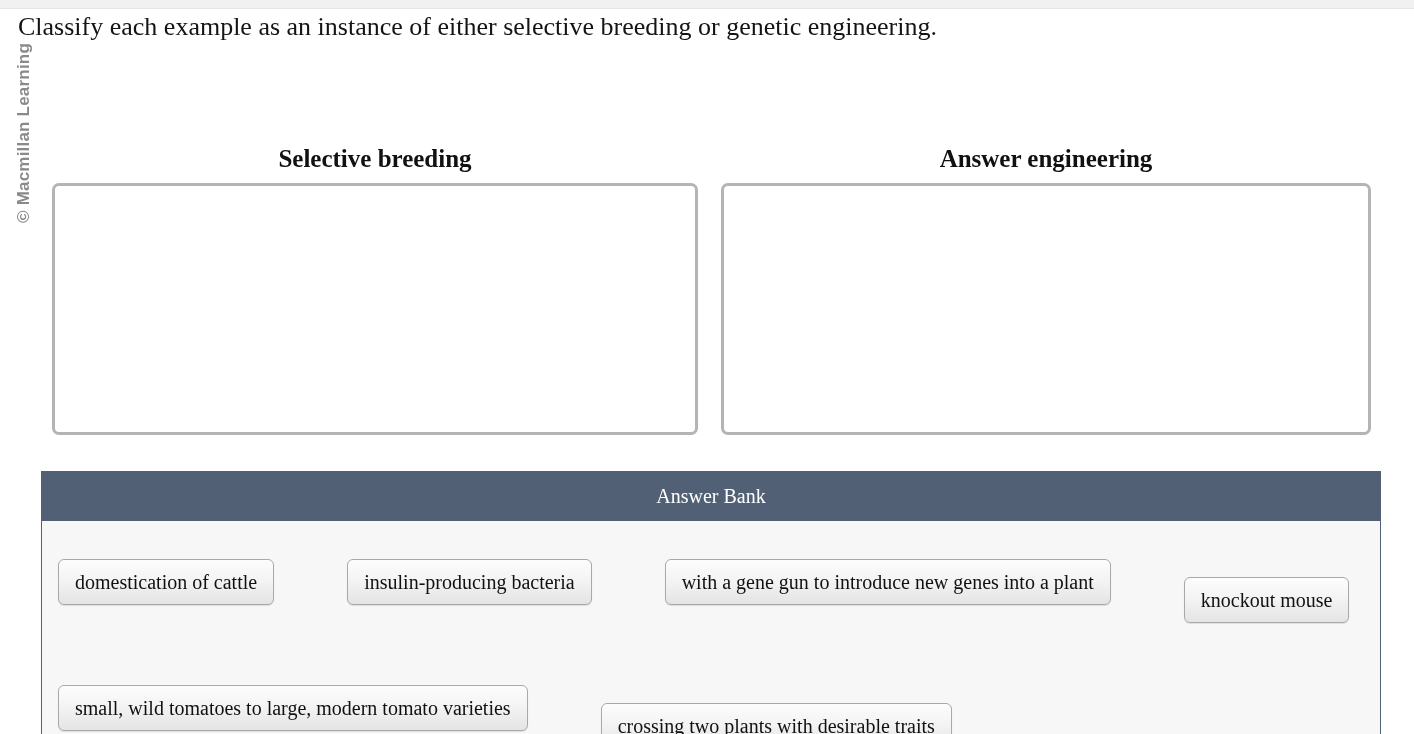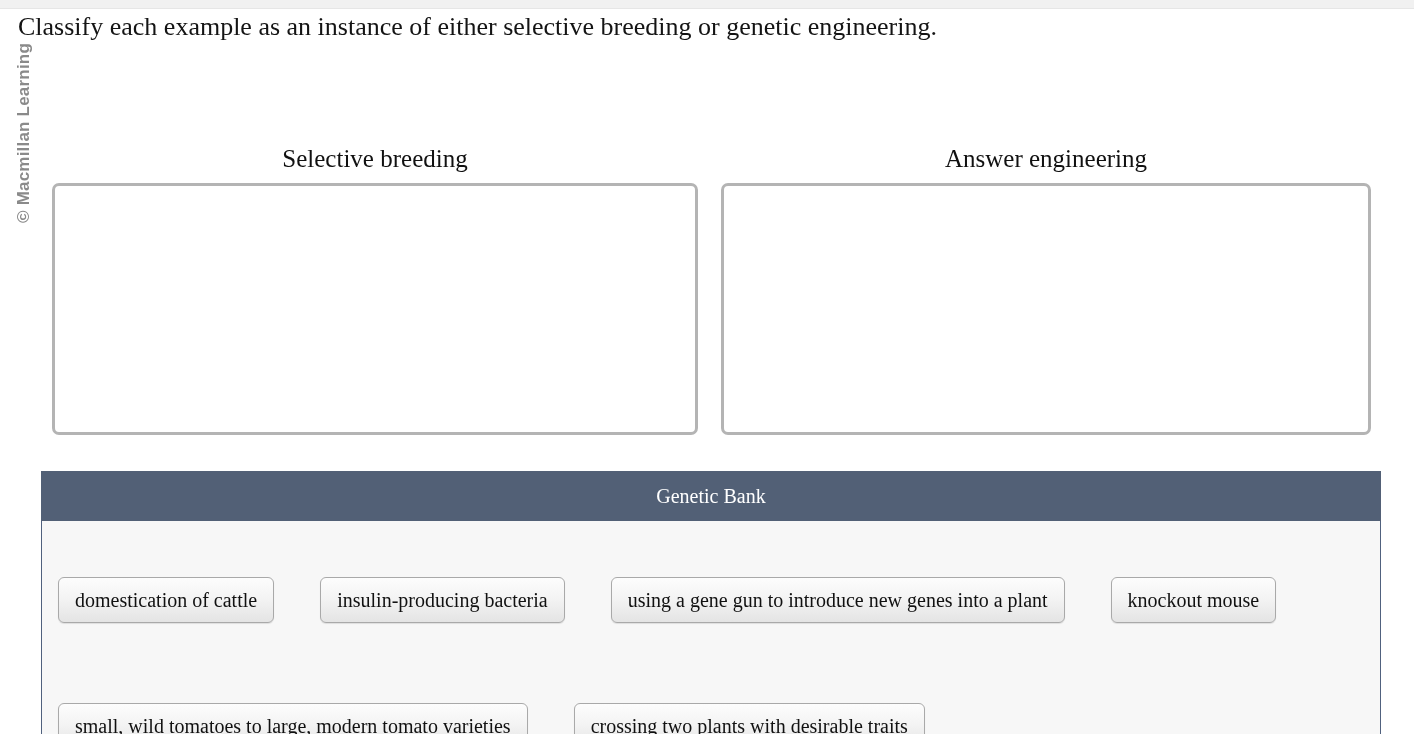--- a/index.html
+++ b/index.html
@@ -70,20 +70,21 @@
   }
   .zone.left  { left: 52px;  width: 646px; }
   .zone.right { left: 721px; width: 650px; }
 
   .zone-label {
     text-align: center;
     font-size: 25px;
     line-height: 30px;
     color: #111111;
     padding-bottom: 9px;
+    font-weight: bold;
   }
   .zone-box {
     height: 252px;
     background: #ffffff;
     border: 3px solid #b4b4b4;
     border-radius: 7px;
     box-sizing: border-box;
   }
 
   
@@ -103,22 +104,23 @@
     font-size: 20px;
     line-height: 50px;
     text-align: center;
     margin: -1px -1px 0 -1px;
   }
   #answer-bank-body {
     padding: 20px 16px 26px 16px;
   }
   .chip-row {
     display: flex;
-    align-items: flex-end;
+    align-items: center;
     margin-bottom: 44px;
+    gap: 27px;
   }
   .chip-row:last-child { margin-bottom: 0; }
 
   .chip {
     display: inline-block;
     font-size: 20px;
     line-height: 24px;
     color: #111111;
     padding: 10px 16px;
     margin-right: 46px;
@@ -149,28 +151,28 @@
   </div>
 
   <div class="zone right">
     <div class="zone-label">Answer engineering</div>
     <div class="zone-box"></div>
   </div>
 
 </div>
 
 <div id="answer-bank">
-  <div id="answer-bank-header">Genetic Bank</div>
+  <div id="answer-bank-header">Answer Bank</div>
 
   <div id="answer-bank-body">
 
     <div class="chip-row">
       <span class="chip">domestication of cattle</span>
       <span class="chip">insulin-producing bacteria</span>
-      <span class="chip">using a gene gun to introduce new genes into a plant</span>
+      <span class="chip">with a gene gun to introduce new genes into a plant</span>
       <span class="chip">knockout mouse</span>
     </div>
 
     <div class="chip-row">
       <span class="chip">small, wild tomatoes to large, modern tomato varieties</span>
       <span class="chip">crossing two plants with desirable traits</span>
     </div>
 
   </div>
 </div>

